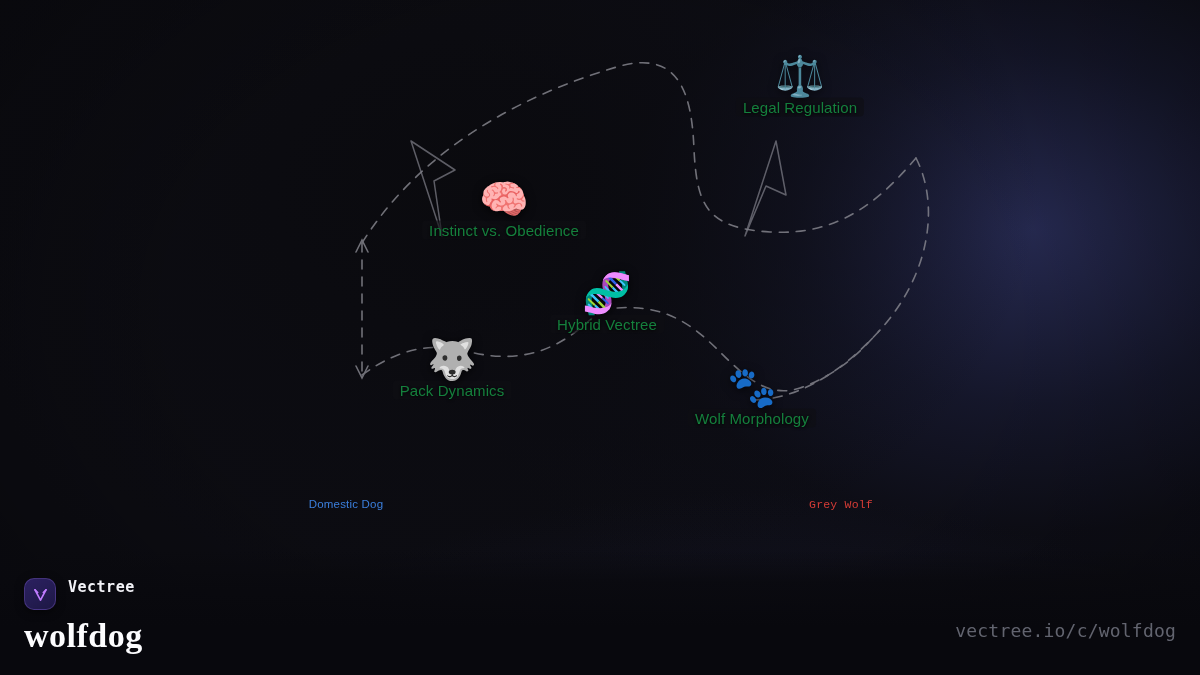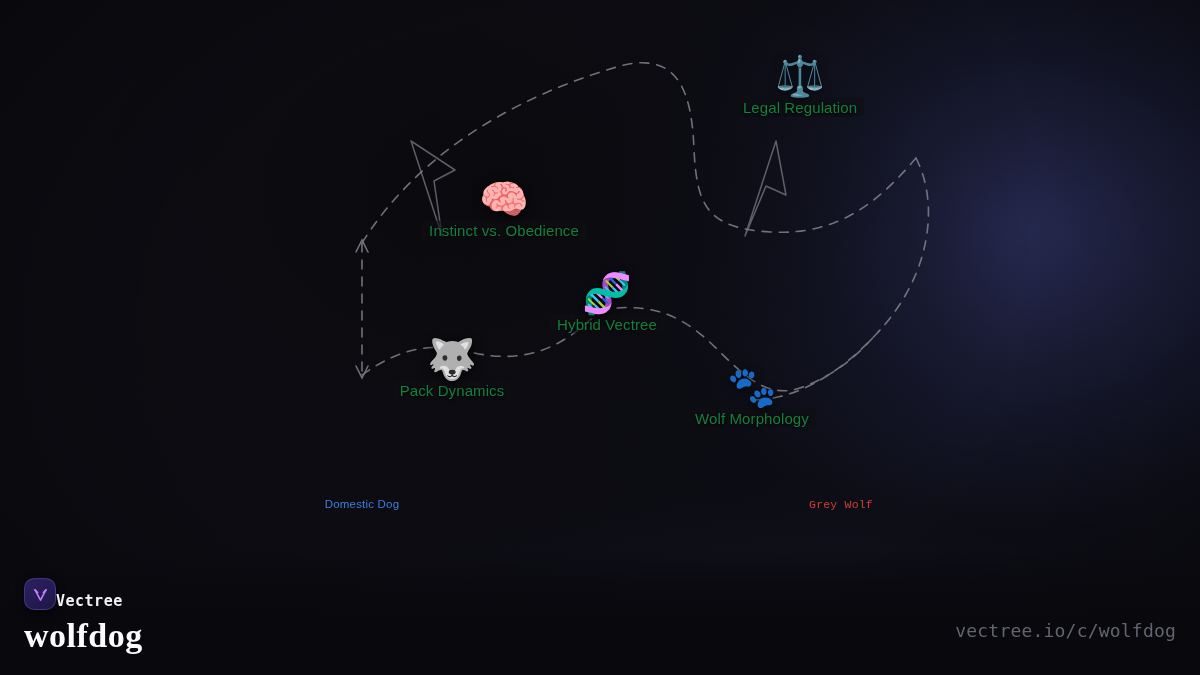--- a/index.html
+++ b/index.html
@@ -78,21 +78,21 @@
   .pole.right { color:#d63c36; }
 
   
   #footer {
     position:absolute; left:0; right:0; bottom:0; height:125px;
     background:linear-gradient(to bottom, rgba(9,9,14,0) 0%, rgba(9,9,14,.86) 26%, #08080d 62%);
   }
   #footer-left {
     position:absolute; left:24px; bottom:22px;
   }
-  .brand-row { display:flex; align-items:flex-end; margin-bottom:9px; }
+  .brand-row { display:flex; align-items:flex-start; gap:12px; margin-bottom:9px; }
   .brand-mark {
     width:32px; height:32px; border-radius:10px;
     background:linear-gradient(150deg,#2b2060 0%, #241c52 55%, #1d1744 100%);
     border:1px solid rgba(150,110,235,.30);
     display:flex; align-items:center; justify-content:center;
     flex:none;
     box-shadow:0 2px 8px rgba(0,0,0,.5);
   }
   .brand-name {
     font-family:"DejaVu Sans Mono", monospace;
@@ -162,21 +162,21 @@
   <div class="node" style="left:452px; top:369px;">
     <div class="node-emoji">🐺</div>
     <div class="node-label">Pack Dynamics</div>
   </div>
 
   <div class="node" style="left:752px; top:397px;">
     <div class="node-emoji">🐾</div>
     <div class="node-label">Wolf Morphology</div>
   </div>
 
-  <div class="pole left" style="left:362px; top:504px;">Domestic Dog</div>
+  <div class="pole left" style="left:346px; top:504px;">Domestic Dog</div>
   <div class="pole right" style="left:841px; top:504px;font-family:Liberation Mono, monospace;">Grey Wolf</div>
 
   <div id="footer">
     <div id="footer-left">
       <div class="brand-row">
         <div class="brand-mark">
           <svg width="19" height="19" viewBox="0 0 24 24" fill="none" stroke="#c07cff" stroke-width="2" stroke-linecap="round" stroke-linejoin="round">
             <path d="M5 6 L12 19 L19 6"></path>
             <path d="M5 6 L8.5 9.5"></path>
             <path d="M19 6 L15.5 9.5"></path>

